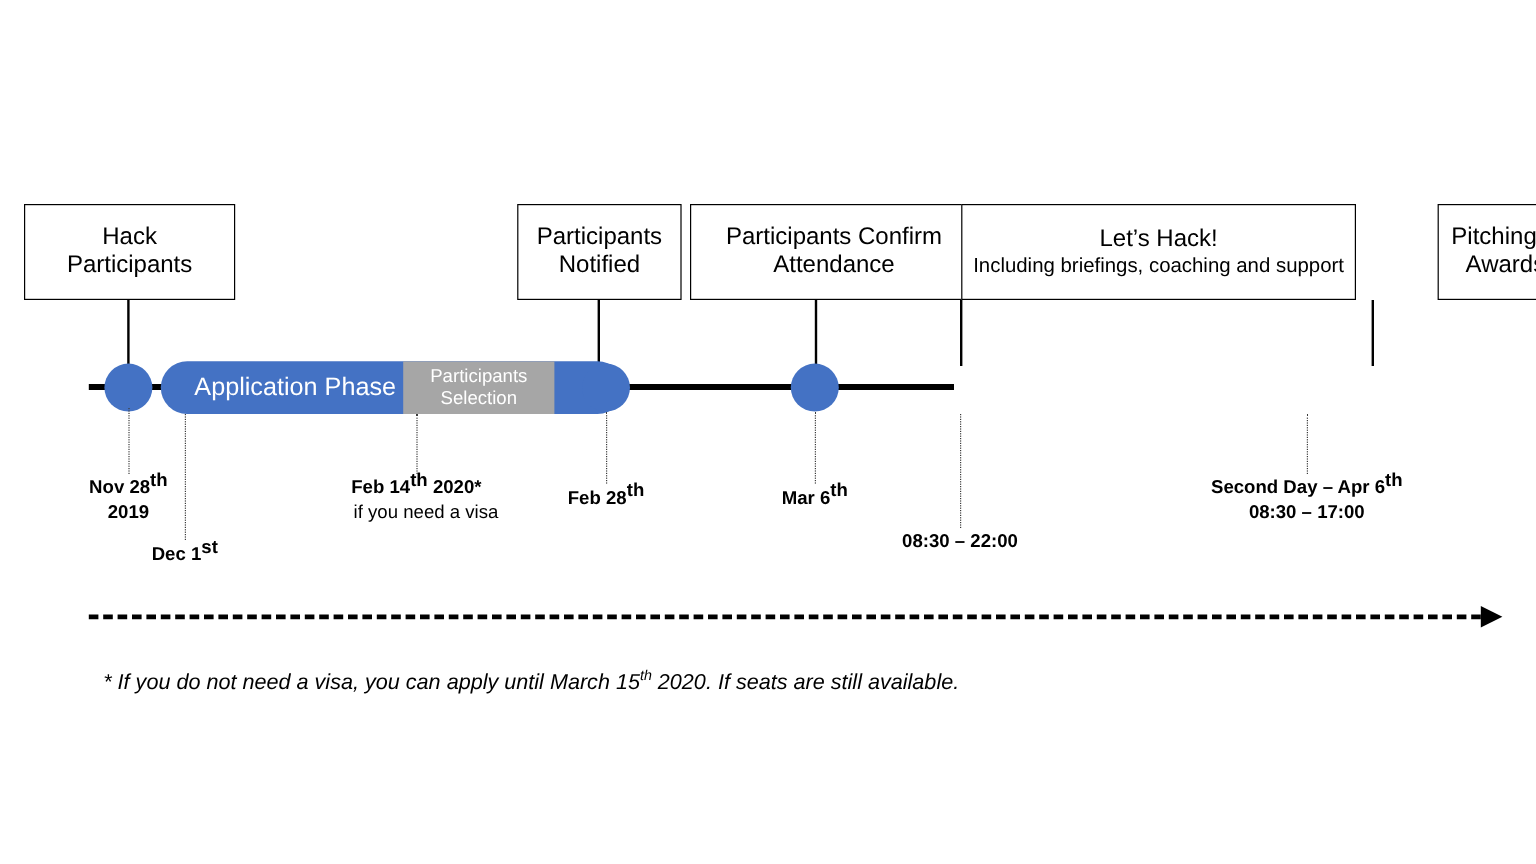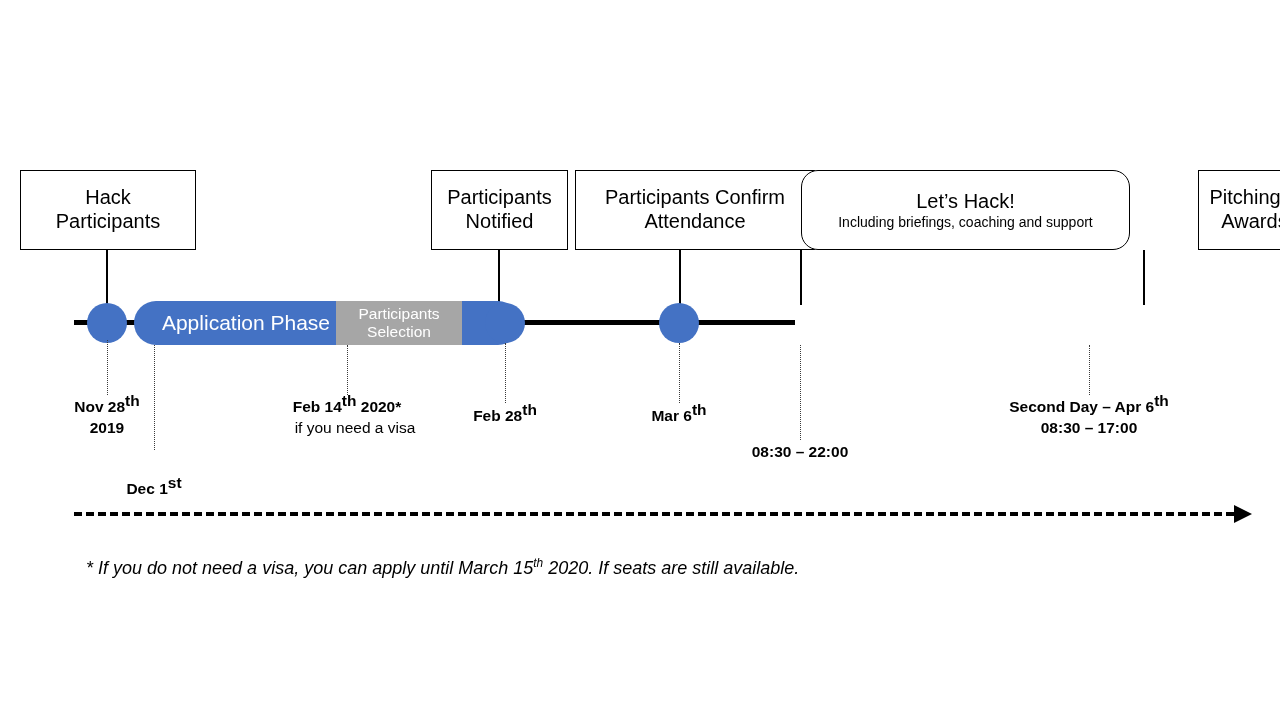--- a/index.html
+++ b/index.html
@@ -35,21 +35,21 @@
     justify-content: center;
     text-align: center;
     line-height: 1.18;
     padding: 2px 4px;
   }
   .mbox .t1 {
     font-size: 20px;
     white-space: nowrap;
   }
   .mbox .t2 {
-    font-size: 14px;
+    font-size: 17px;
     white-space: nowrap;
   }
 
   
   .drop {
     position: absolute;
     width: 2.4px;
     background: #000000;
   }
 
@@ -175,21 +175,21 @@
   <div class="mbox" style="left:431px; top:170px; width:137px; height:80px;">
     <div class="t1">Participants</div>
     <div class="t1">Notified</div>
   </div>
 
   <div class="mbox" style="left:575px; top:170px; width:240px; height:80px;">
     <div class="t1">Participants Confirm</div>
     <div class="t1">Attendance</div>
   </div>
 
-  <div class="mbox" style="left:801px; top:170px; width:329px; height:80px;border-radius:17px;">
+  <div class="mbox" style="left:801px; top:170px; width:329px; height:80px;">
     <div class="t1">Let’s Hack!</div>
     <div class="t2">Including briefings, coaching and support</div>
   </div>
 
   <div class="mbox" style="left:1198px; top:170px; width:113px; height:80px;">
     <div class="t1">Pitching &amp;</div>
     <div class="t1">Awards</div>
   </div>
 
   <div class="drop" style="left:106px; top:250px; height:66px;"></div>
@@ -222,21 +222,21 @@
   <div class="leader" style="left:505px; top:343px; height:60px;"></div>
   <div class="leader" style="left:679px; top:343px; height:60px;"></div>
   <div class="leader" style="left:800px; top:345px; height:95px;"></div>
   <div class="leader" style="left:1089px; top:345px; height:50px;"></div>
 
   <div class="cap" style="left:37px; top:396px; width:140px;">
     <div><span class="b">Nov 28</span><sup class="b">th</sup><span class="b"></span></div>
     <div><span class="b">2019</span></div>
   </div>
 
-  <div class="cap" style="left:84px; top:478px; width:140px;">
+  <div class="cap" style="left:84px; top:452px; width:140px;">
     <div><span class="b">Dec 1</span><sup class="b">st</sup></div>
   </div>
 
   <div class="cap" style="left:247px; top:396px; width:200px;">
     <div><span class="b">Feb 14</span><sup class="b">th</sup><span class="b"> 2020*</span></div>
     <div><span class="n">if you need a visa</span></div>
   </div>
 
   <div class="cap" style="left:435px; top:405px; width:140px;">
     <div><span class="b">Feb 28</span><sup class="b">th</sup></div>

